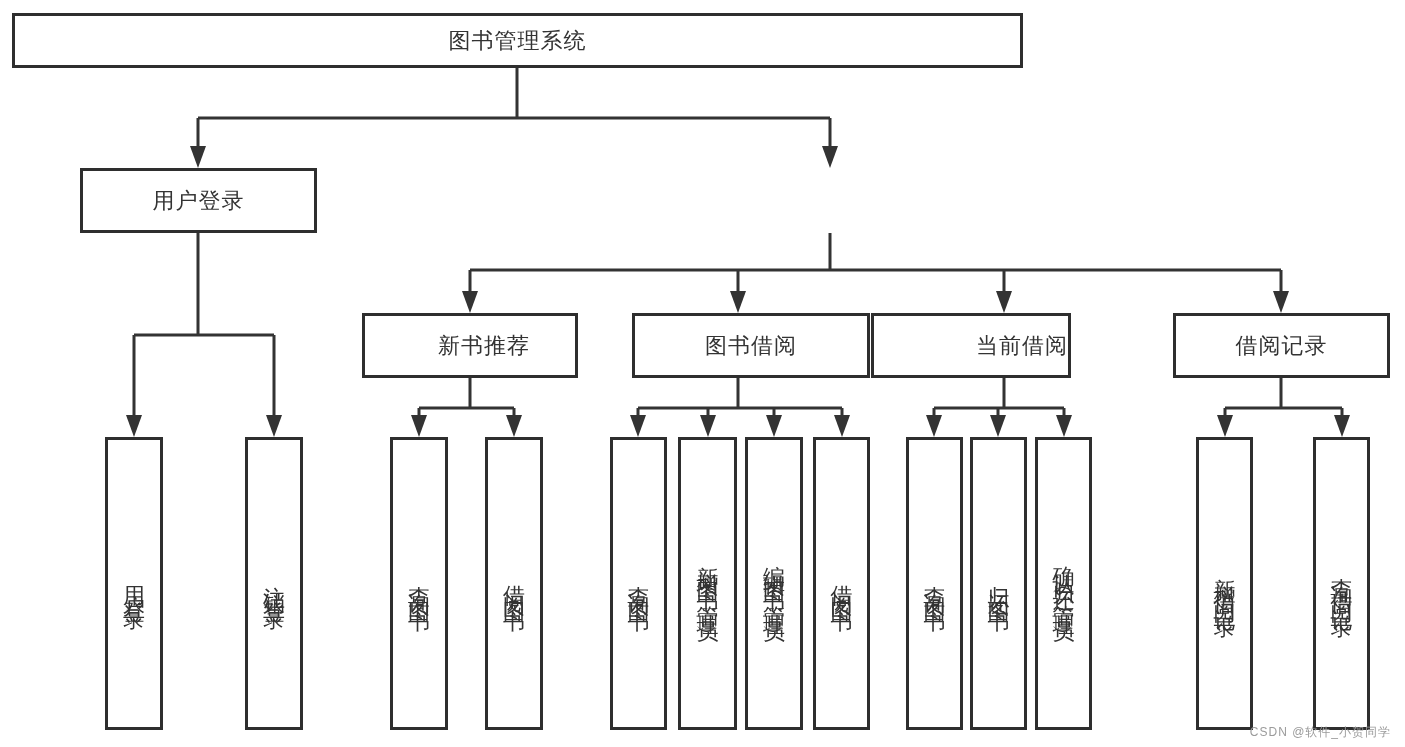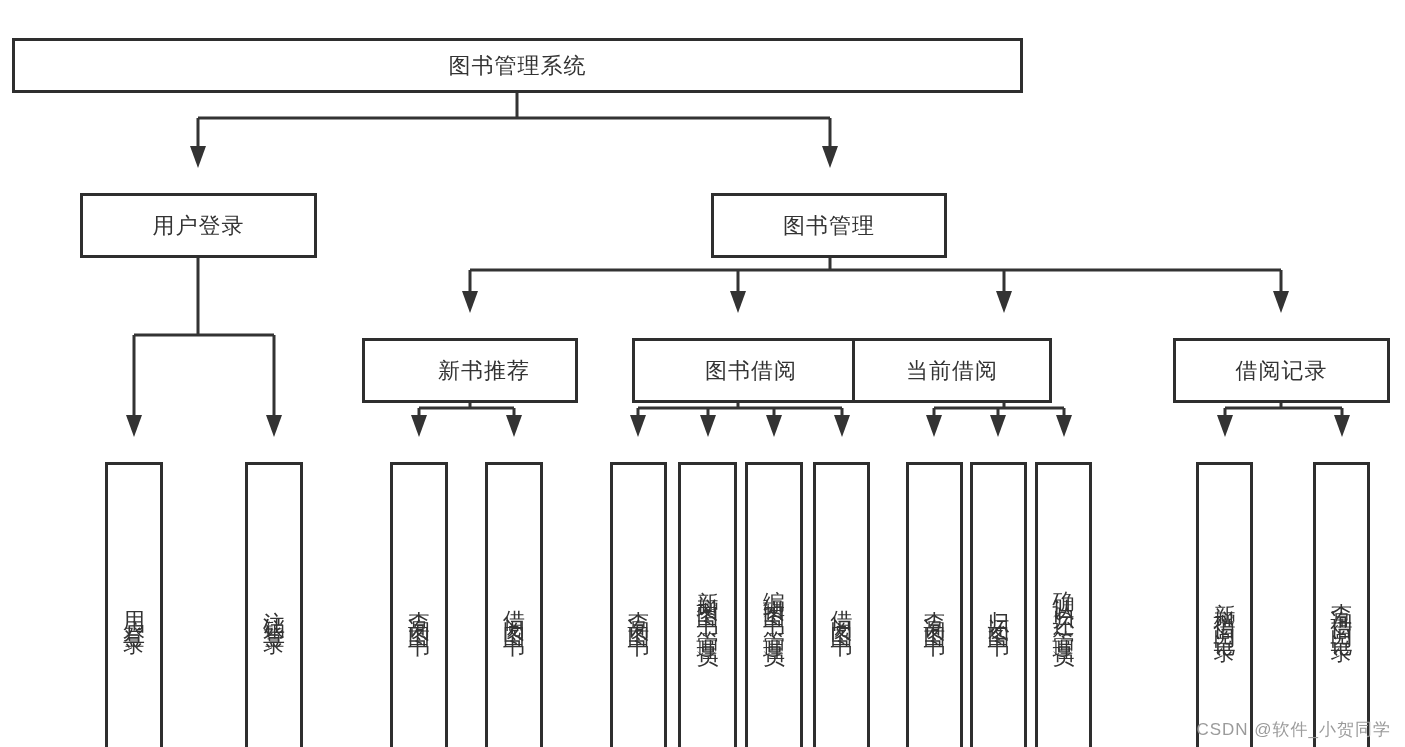--- a/index.html
+++ b/index.html
@@ -17,55 +17,55 @@
   }
   .canvas{position:relative;width:1405px;height:747px;}
   .connectors{position:absolute;left:0;top:0;width:1405px;height:747px;pointer-events:none;}
   .connectors path{stroke:var(--line);stroke-width:3;fill:none;}
   .connectors polygon{fill:var(--line);stroke:none;}
   .node{
     position:absolute;box-sizing:border-box;
     background:var(--background);
     border:3px solid var(--border);
     color:var(--text);
-    display:flex;align-items:center;justify-content:center;margin-top:25px;
+    display:flex;align-items:center;justify-content:center;
   }
   .hnode{font-size:22px;letter-spacing:1px;}
   .vnode{
     writing-mode:vertical-rl;text-orientation:mixed;
     font-size:22px;letter-spacing:8px;
     top:437px;height:293px;
   }
   
   .n-root{left:12px;top:13px;width:1011px;height:55px;}
   
   .n-login{left:80px;top:168px;width:237px;height:65px;}
   .n-mgmt{left:711px;top:168px;width:236px;height:65px;}
   
   .n-newbook{left:362px;top:313px;width:216px;height:65px;padding-left:28px;}
   .n-borrow{left:632px;top:313px;width:238px;height:65px;}
-  .n-current{left:852px;top:313px;width:200px;height:65px;}
+  .n-current{left:871px;top:313px;width:200px;height:65px;justify-content:flex-end;}
   .n-records{left:1173px;top:313px;width:217px;height:65px;}
   
   .l-a1{left:105px;width:58px;}
   .l-a2{left:245px;width:58px;}
   .l-b1{left:390px;width:58px;}
   .l-b2{left:485px;width:58px;}
   .l-c1{left:610px;width:57px;}
   .l-c2{left:678px;width:59px;}
   .l-c3{left:745px;width:58px;}
   .l-c4{left:813px;width:57px;}
   .l-d1{left:906px;width:57px;}
   .l-d2{left:970px;width:57px;}
   .l-d3{left:1035px;width:57px;}
   .l-e1{left:1196px;width:57px;}
   .l-e2{left:1313px;width:57px;}
   .watermark{
     position:absolute;right:14px;bottom:6px;
-    color:var(--watermark);font-size:17px;letter-spacing:1px;
+    color:var(--watermark);font-size:12px;letter-spacing:1px;
     z-index:5;
   }
 </style>
 </head>
 <body>
 
 <div class="canvas">
 
   <svg class="connectors" viewBox="0 0 1405 747" xmlns="http://www.w3.org/2000/svg">
 
@@ -103,23 +103,20 @@
     <polygon points="1334,415 1350,415 1342,437"></polygon>
   </svg>
 
   <div class="node hnode n-root">
     <span>图书管理系统</span>
   </div>
 
   <div class="node hnode n-login">
     <span>用户登录</span>
   </div>
-  <div class="node hnode n-mgmt">
-    <span>图书管理</span>
-  </div>
 
   <div class="node hnode n-newbook">
     <span>新书推荐</span>
   </div>
   <div class="node hnode n-borrow">
     <span>图书借阅</span>
   </div>
   <div class="node hnode n-current">
     <span>当前借阅</span>
   </div>

